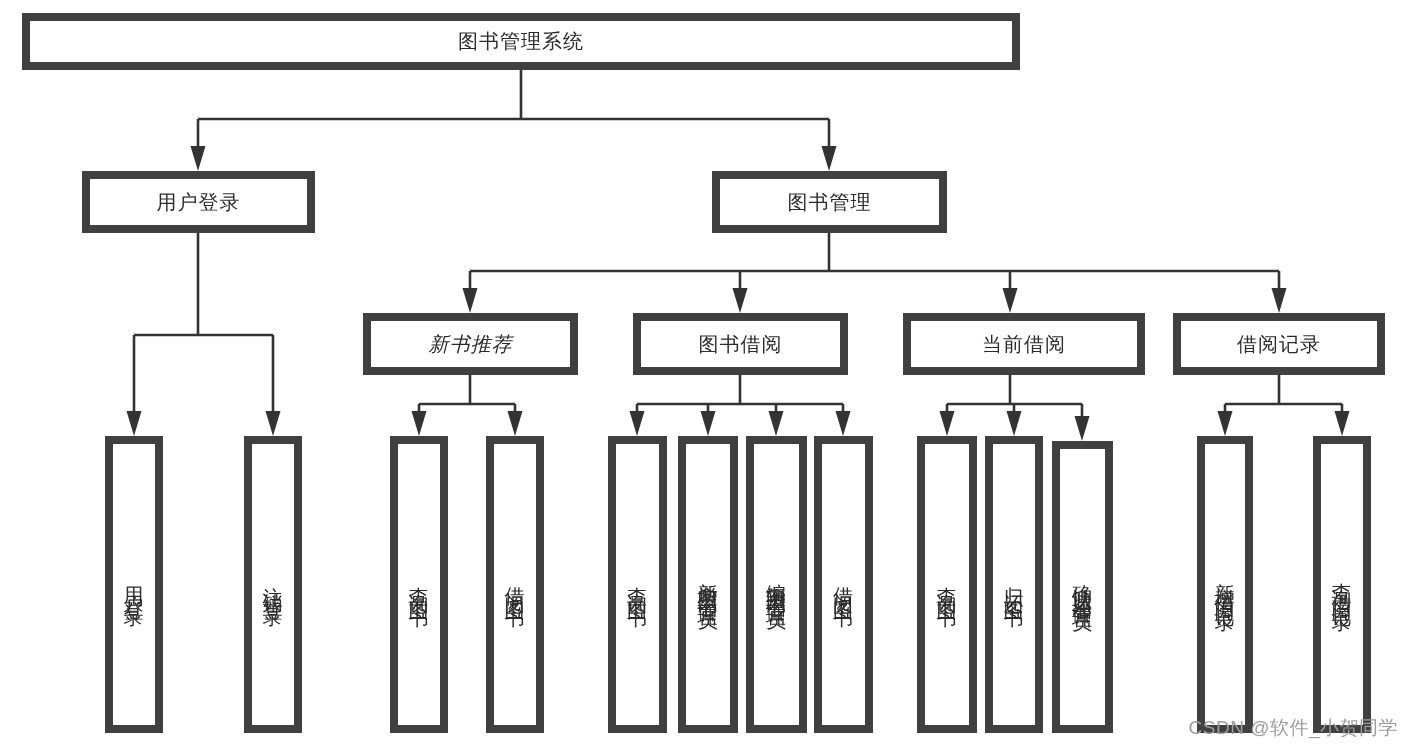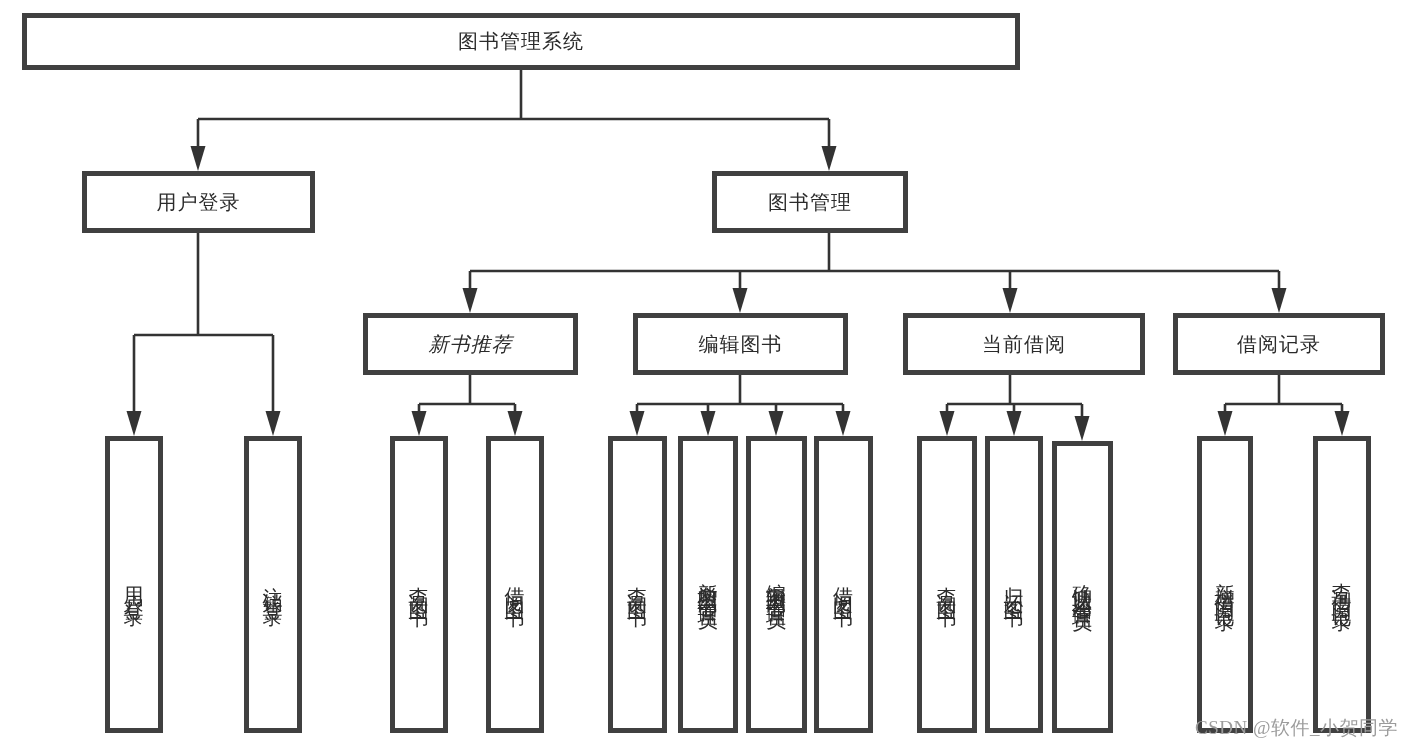--- a/index.html
+++ b/index.html
@@ -19,21 +19,21 @@
     position: absolute;
     left: 0;
     top: 0;
     width: 1405px;
     height: 747px;
     pointer-events: none;
   }
   .box {
     position: absolute;
     background: #ffffff;
-    border: 5px solid #404040;
+    border: 8px solid #404040;
     box-sizing: border-box;
     display: flex;
     align-items: center;
     justify-content: center;
     color: #2b2b2b;
     font-size: 20px;
     letter-spacing: 1px;
   }
   .hlabel {
     white-space: nowrap;
@@ -46,21 +46,20 @@
     white-space: nowrap;
   }
   #watermark {
     position: absolute;
     right: 7px;
     bottom: 6px;
     color: #9c9c9c;
     font-size: 19px;
     letter-spacing: 0.5px;
     white-space: nowrap;
-    font-family: Liberation Serif, serif;
   }
 </style>
 </head>
 <body>
 
 <div id="canvas">
 
   <svg id="connector-svg" viewBox="0 0 1405 747" xmlns="http://www.w3.org/2000/svg">
       <line x1="521" y1="70" x2="521" y2="119" stroke="#333333" stroke-width="2.6"></line>
       <line x1="198" y1="119" x2="829" y2="119" stroke="#333333" stroke-width="2.6"></line>
@@ -116,29 +115,29 @@
       <polygon points="1334.5,411 1349.5,411 1342,436" fill="#333333"></polygon>
     </svg>
 
   <div class="box" style="left:22px; top:13px; width:998px; height:57px;">
     <span class="hlabel">图书管理系统</span>
   </div>
 
   <div class="box" style="left:82px; top:171px; width:233px; height:62px;">
     <span class="hlabel">用户登录</span>
   </div>
-  <div class="box" style="left:712px; top:171px; width:196px; height:62px;">
+  <div class="box" style="left:712px; top:171px; width:235px; height:62px;">
     <span class="hlabel">图书管理</span>
   </div>
 
   <div class="box" style="left:363px; top:313px; width:215px; height:62px;font-style:italic;">
     <span class="hlabel">新书推荐</span>
   </div>
   <div class="box" style="left:633px; top:313px; width:215px; height:62px;">
-    <span class="hlabel">编辑图书</span>
+    <span class="hlabel">图书借阅</span>
   </div>
   <div class="box" style="left:903px; top:313px; width:242px; height:62px;">
     <span class="hlabel">当前借阅</span>
   </div>
   <div class="box" style="left:1173px; top:313px; width:212px; height:62px;">
     <span class="hlabel">借阅记录</span>
   </div>
 
   <div class="box vbox" style="left:105px; top:436px; width:58px; height:297px;">
     <span class="vlabel">用户登录</span>

